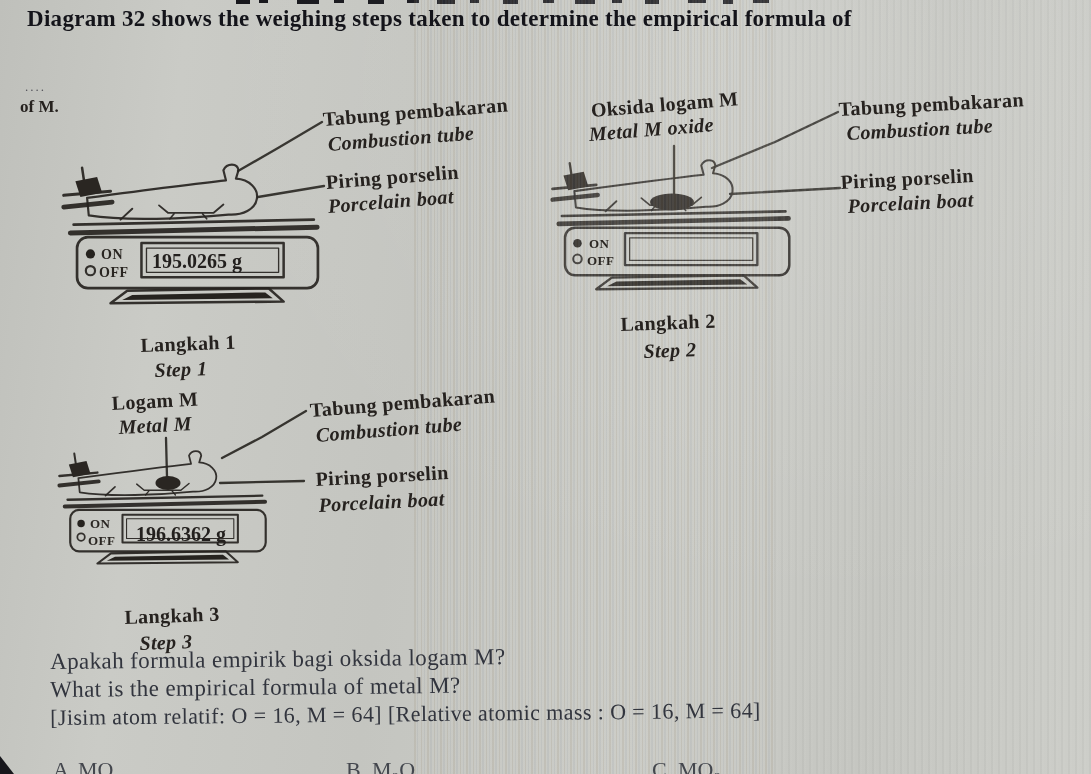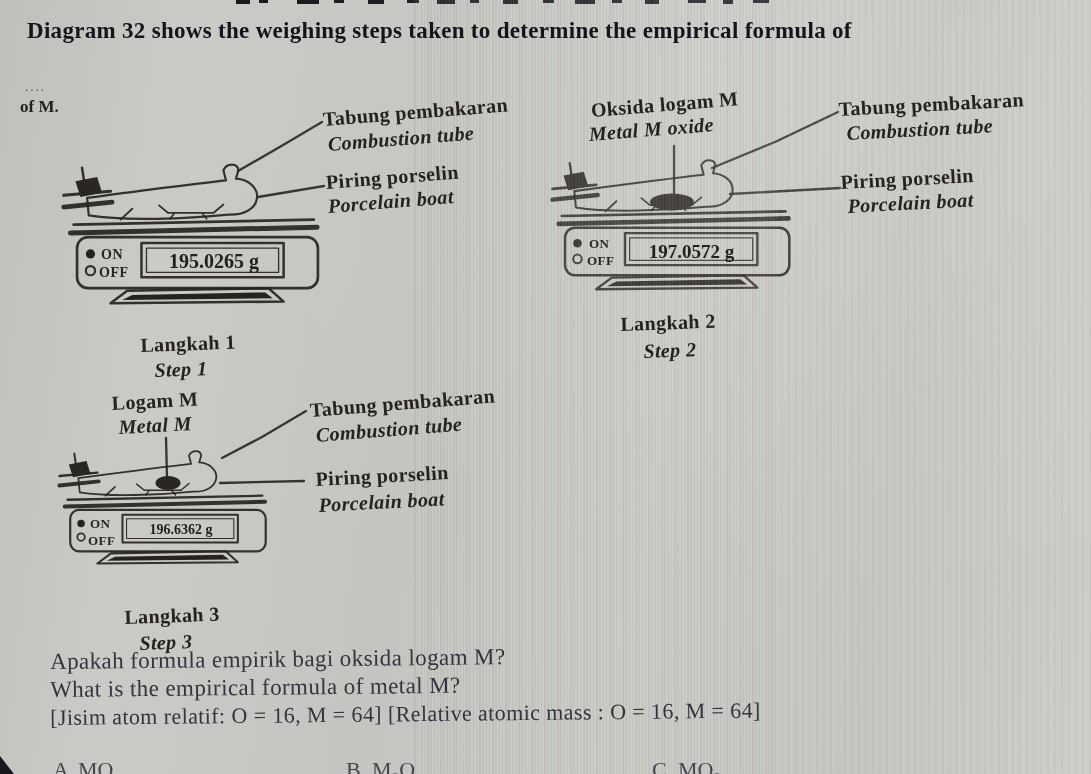--- a/index.html
+++ b/index.html
@@ -116,55 +116,54 @@
       <rect x="723" y="0" width="10" height="4"></rect>
         <rect x="753" y="0" width="16" height="3"></rect>
       <polygon points="0,756 14,774 0,774"></polygon>
     </g>
   </svg>
 
   <div class="streak streak-mid"></div>
   <div class="streak streak-right"></div>
   <div class="sheen"></div>
 
-  <div class="t b s23 title" style="left:27px;top:18px">Diagram 32 shows the weighing steps taken to determine the empirical formula of</div>
+  <div class="t b s23 title" style="left:27px;top:6px">Diagram 32 shows the weighing steps taken to determine the empirical formula of</div>
   <div class="t s13" style="left:25px;top:80px;letter-spacing:2px;color:#54545b">....</div>
   <div class="t b s17 ink" style="left:20px;top:97px">of M.</div>
 
   <div class="t b s20 ink tilt4" style="left:322px;top:108px">Tabung pembakaran</div>
   <div class="t bi s20 ink tilt4" style="left:327px;top:133px">Combustion tube</div>
   <div class="t b s20 ink tilt4" style="left:325px;top:171px">Piring porselin</div>
   <div class="t bi s20 ink tilt4" style="left:327px;top:195px">Porcelain boat</div>
   <div class="t b s14 onoff" style="left:101px;top:247px">ON</div>
   <div class="t b s14 onoff" style="left:99px;top:265px">OFF</div>
-  <div class="reading" style="left:158px;top:246px;width:112px;height:30px;font-size:20px">195.0265 g</div>
+  <div class="reading" style="left:141px;top:246px;width:112px;height:30px;font-size:20px">195.0265 g</div>
   <div class="t b s20 ink tilt2" style="left:140px;top:334px">Langkah 1</div>
   <div class="t bi s20 ink tilt2" style="left:154px;top:359px">Step 1</div>
 
   <div class="t b s20 ink tilt4" style="left:590px;top:99px">Oksida logam M</div>
   <div class="t bi s20 ink tilt4" style="left:588px;top:123px">Metal M oxide</div>
   <div class="t b s20 ink tilt3" style="left:838px;top:98px">Tabung pembakaran</div>
   <div class="t bi s20 ink tilt3" style="left:846px;top:122px">Combustion tube</div>
   <div class="t b s20 ink tilt3" style="left:840px;top:171px">Piring porselin</div>
   <div class="t bi s20 ink tilt3" style="left:847px;top:195px">Porcelain boat</div>
   <div class="t b s13 onoff" style="left:589px;top:237px">ON</div>
   <div class="t b s13 onoff" style="left:587px;top:254px">OFF</div>
-  <div class="reading" style="left:625px;top:237px;width:133px;height:29px;font-size:19px">197.0572 g</div>
   <div class="t b s20 ink tilt2" style="left:620px;top:313px">Langkah 2</div>
   <div class="t bi s20 ink tilt2" style="left:643px;top:340px">Step 2</div>
 
   <div class="t b s20 ink tilt3" style="left:111px;top:392px">Logam M</div>
   <div class="t bi s20 ink tilt3" style="left:118px;top:416px">Metal M</div>
   <div class="t b s20 ink tilt4" style="left:309px;top:399px">Tabung pembakaran</div>
   <div class="t bi s20 ink tilt4" style="left:315px;top:424px">Combustion tube</div>
   <div class="t b s20 ink tilt3" style="left:315px;top:468px">Piring porselin</div>
   <div class="t bi s20 ink tilt3" style="left:318px;top:494px">Porcelain boat</div>
   <div class="t b s13 onoff" style="left:90px;top:517px">ON</div>
   <div class="t b s13 onoff" style="left:88px;top:534px">OFF</div>
-  <div class="reading" style="left:123px;top:516px;width:116px;height:27px;font-size:14px">196.6362 g</div>
+  <div class="reading" style="left:123px;top:516px;width:116px;height:36px;font-size:20px">196.6362 g</div>
   <div class="t b s20 ink tilt2" style="left:124px;top:606px">Langkah 3</div>
   <div class="t bi s20 ink tilt2" style="left:139px;top:632px">Step 3</div>
 
   <div class="t s23 q" style="left:50px;top:649px">Apakah formula empirik bagi oksida logam M?</div>
   <div class="t s23 q" style="left:50px;top:677px">What is the empirical formula of metal M?</div>
   <div class="t s22 q" style="left:50px;top:705px">[Jisim atom relatif: O = 16, M = 64] [Relative atomic mass : O = 16, M = 64]</div>
 
   <div class="t s22 opt" style="left:53px;top:757px">A</div>
   <div class="t s22 opt" style="left:78px;top:757px">MO</div>
   <div class="t s22 opt" style="left:346px;top:757px">B</div>

